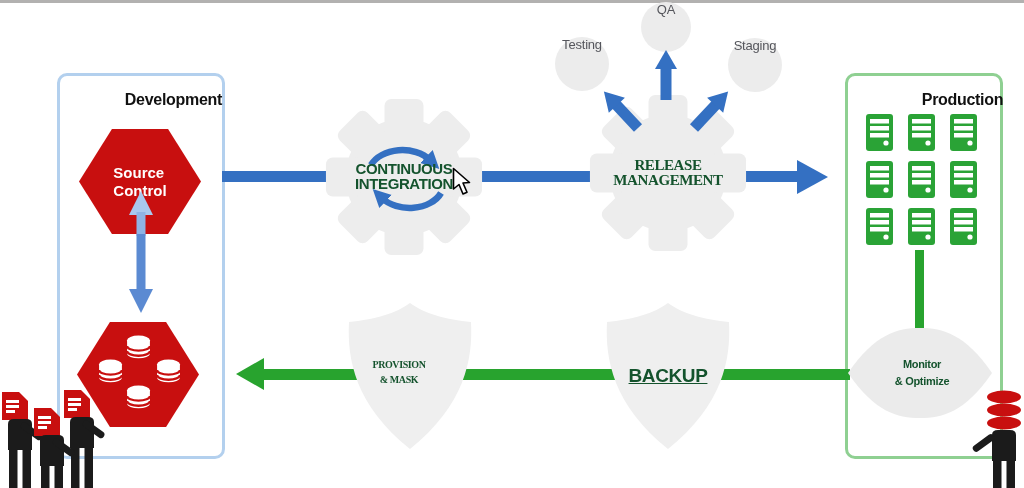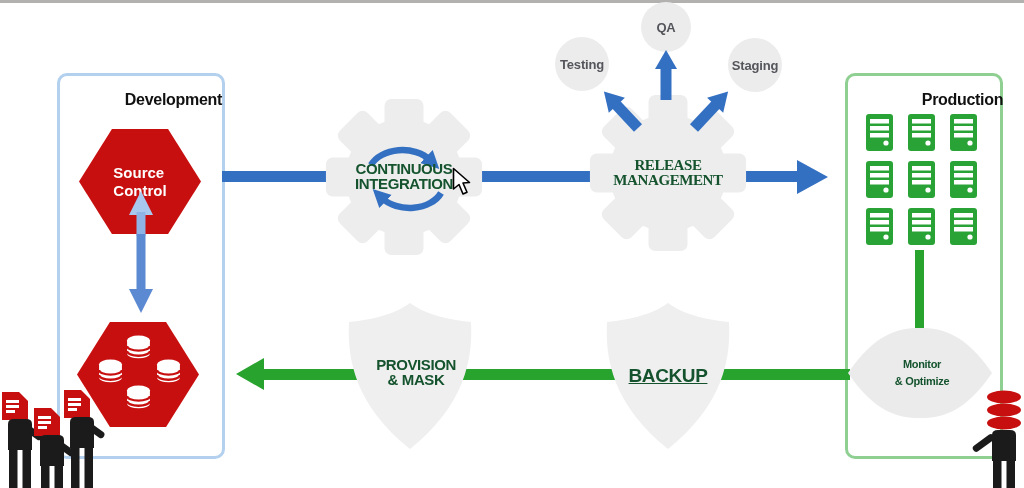--- a/index.html
+++ b/index.html
@@ -22,26 +22,26 @@
   .head-green{left:236px;top:358px;width:0;height:0;border-top:16px solid transparent;
               border-bottom:16px solid transparent;border-right:28px solid #28a32e;}
   .vline-green{left:915px;top:250px;width:9px;height:80px;background:#28a32e;}
 
   
   .shape-label{font-weight:700;color:#14532d;text-align:center;letter-spacing:-0.4px;}
   .shape-label span{display:block;}
   .ci-label{left:324px;top:161px;width:160px;font-size:15px;line-height:15px;}
   .rel-label{left:588px;top:158px;width:160px;font-size:15px;line-height:15px;font-family:Liberation Serif, serif;}
   .backup-label{left:597px;top:365px;width:142px;font-size:19px;text-decoration:underline;}
-  .prov-label{left:345px;top:357px;width:142px;font-size:15px;line-height:15px;}
+  .prov-label{left:328px;top:357px;width:142px;font-size:10px;line-height:15px;font-family:Liberation Serif, serif;}
   .mon-label{left:849px;top:356px;width:146px;font-size:11px;line-height:17px;letter-spacing:-0.3px;}
 
   
-  .env-circle{border-radius:50%;background:#ececec;display:flex;align-items:center;justify-content:center;
-              font-size:13px;font-weight:700;color:#55565c;letter-spacing:-0.2px;}
+  .env-circle{border-radius:50%;background:#ececec;display:flex;justify-content:center;
+              font-size:13px;font-weight:400;color:#55565c;letter-spacing:-0.2px;}
   .c-testing{left:555px;top:37px;width:54px;height:54px;}
   .c-qa{left:641px;top:2px;width:50px;height:50px;}
   .c-staging{left:728px;top:38px;width:54px;height:54px;}
 
   
   .hex{clip-path:polygon(0 50%,27% 0,73% 0,100% 50%,73% 100%,27% 100%);background:#c80f0f;}
   .hex-source{left:79px;top:129px;width:122px;height:105px;display:flex;flex-direction:column;
               align-items:center;justify-content:center;}
   .hex-source .txt{color:#fff;font-size:15px;font-weight:700;line-height:18px;text-align:left;}
   .hex-db{left:77px;top:322px;width:122px;height:105px;}

